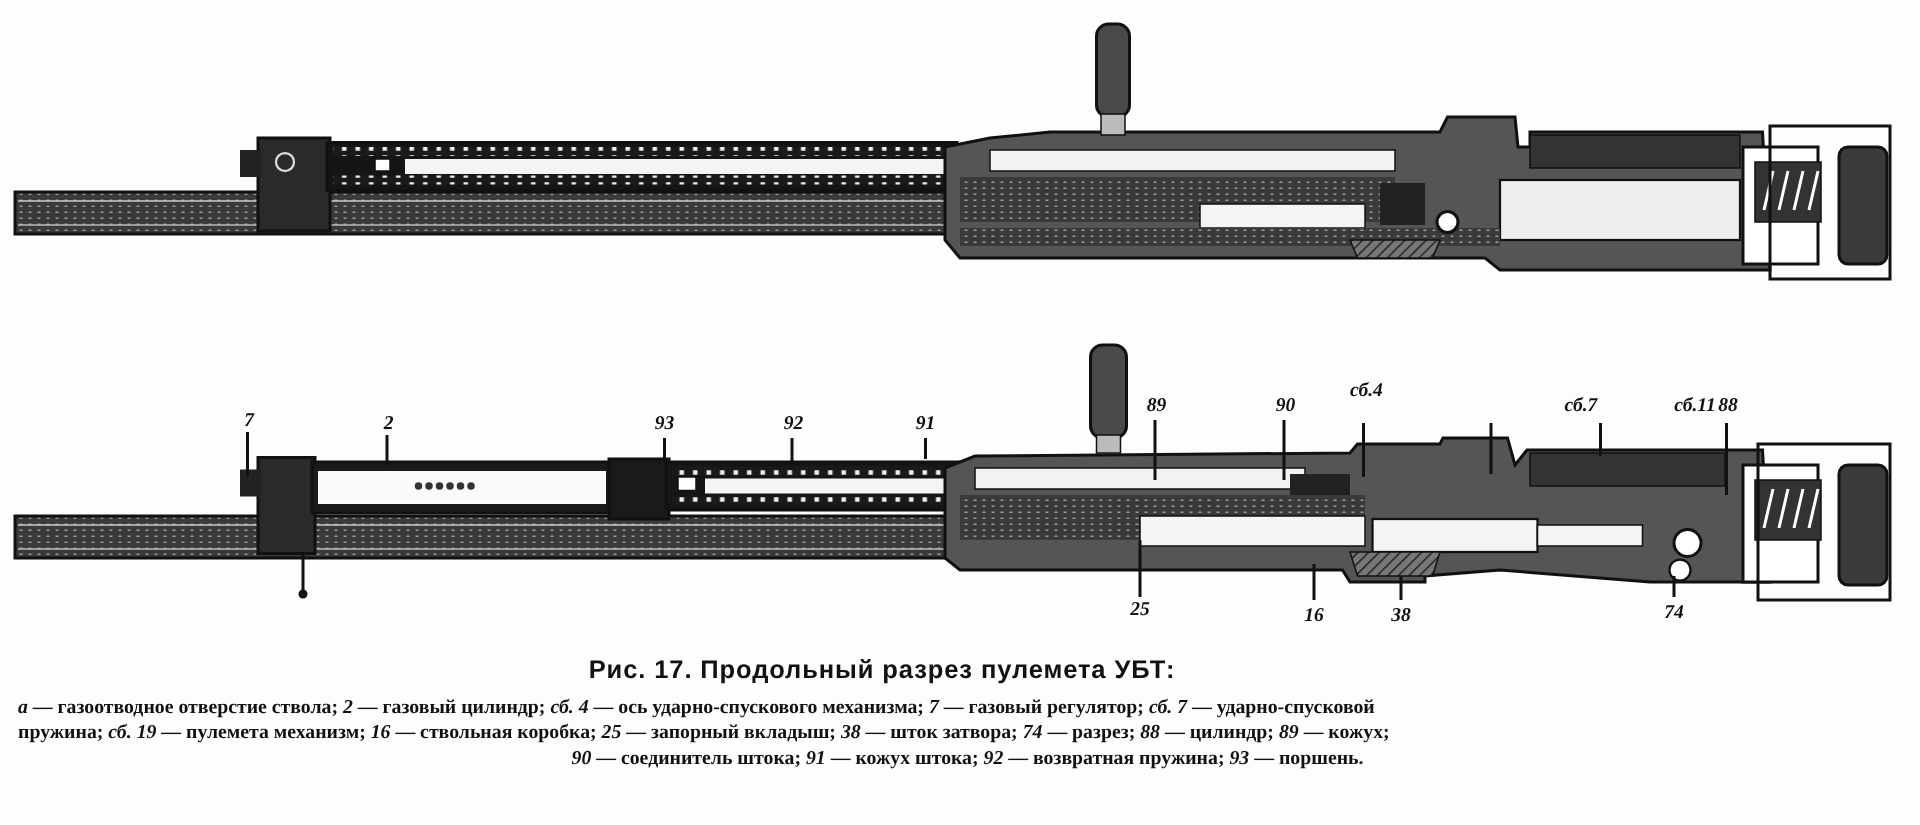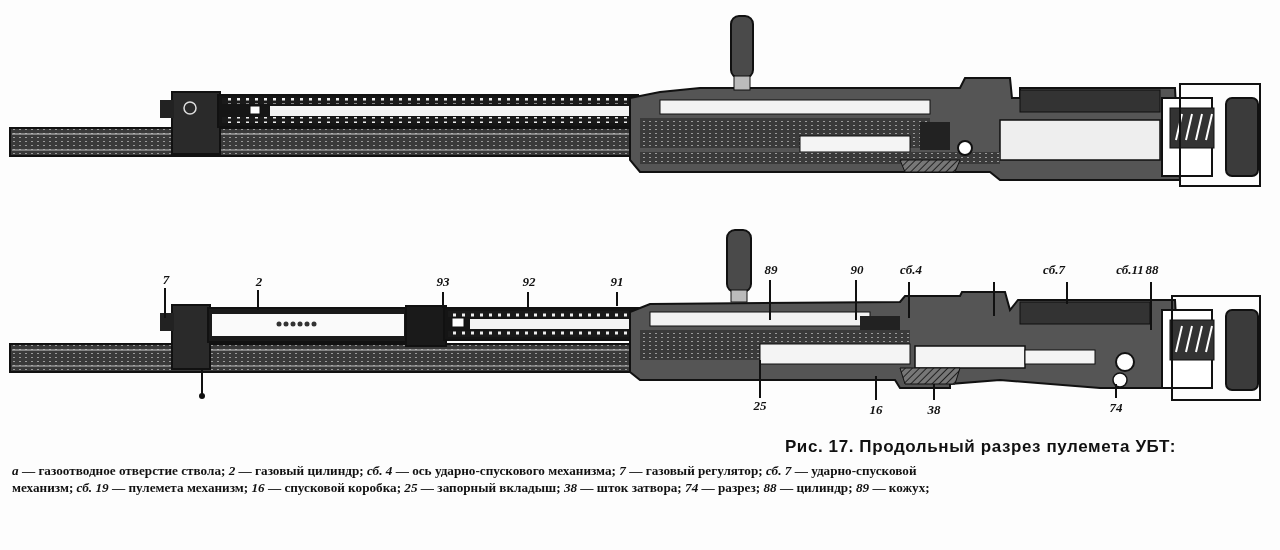--- a/index.html
+++ b/index.html
@@ -1,21 +1,21 @@
 <!DOCTYPE html>
 <html><head>
 <meta charset="utf-8">
 <style>
   html, body { margin: 0; padding: 0; background: #fdfdfd; }
   body { width: 1280px; height: 550px; position: relative; overflow: hidden;
          font-family: "Liberation Sans", sans-serif; color: #111; }
   svg.drawing { position: absolute; left: 0; top: 0; }
   .callout { position: absolute; font-family: "Liberation Serif", serif; font-style: italic;
              font-weight: bold; font-size: 13px; color: #111; transform: translateX(-50%); white-space: nowrap; }
-  .caption-title { position: absolute; left: 0; width: 1176px; top: 437px; text-align: right;
+  .caption-title { position: absolute; left: 0; width: 1176px; top: 437px; text-align: center;
                    font-family: "Liberation Sans", sans-serif; font-weight: bold; font-size: 17px;
                    letter-spacing: 0.6px; color: #111; }
   .legend { position: absolute; left: 12px; right: 2px; top: 462px; font-family: "Liberation Serif", serif;
             font-size: 13.2px; line-height: 17px; color: #111; font-weight: bold; }
   .legend .line { white-space: nowrap; }
   .legend .line.center { text-align: center; }
   .legend i { font-weight: bold; }
 </style>
 </head>
 <body>
@@ -153,32 +153,35 @@
   </g>
 </svg>
 
 <div class="callout" style="left:166px; top:272px;">7</div>
 <div class="callout" style="left:259px; top:274px;">2</div>
 <div class="callout" style="left:443px; top:274px;">93</div>
 <div class="callout" style="left:529px; top:274px;">92</div>
 <div class="callout" style="left:617px; top:274px;">91</div>
 <div class="callout" style="left:771px; top:262px;">89</div>
 <div class="callout" style="left:857px; top:262px;">90</div>
-<div class="callout" style="left:911px; top:262px;">сб.4</div>
+<div class="callout" style="left:911px; top:252px;">сб.4</div>
 <div class="callout" style="left:1054px; top:262px;">сб.7</div>
 <div class="callout" style="left:1130px; top:262px;">сб.11</div>
 <div class="callout" style="left:1152px; top:262px;">88</div>
 
 <div class="callout" style="left:760px; top:398px;">25</div>
 <div class="callout" style="left:876px; top:402px;">16</div>
 <div class="callout" style="left:934px; top:402px;">38</div>
 <div class="callout" style="left:1116px; top:400px;">74</div>
 
 <div class="caption-title">Рис. 17. Продольный разрез пулемета УБТ:</div>
 
 <div class="legend">
   <div class="line">
     <i>а</i><span> — газоотводное отверстие ствола; </span><i>2</i><span> — газовый цилиндр; </span><i>сб. 4</i><span> — ось ударно-спускового механизма; </span><i>7</i><span> — газовый регулятор; </span><i>сб. 7</i><span> — ударно-спусковой</span>
   </div>
   <div class="line">
-    <span>механизм; </span><i>сб. 19</i><span> — пулемета механизм; </span><i>16</i><span> — спусковой коробка; </span><i>25</i><span> — запорный вкладыш; </span><i>38</i><span> — шток затвора; </span><i>74</i><span> — разрез; </span><i>88</i><span> — цилиндр; </span><i>89</i><span> — кожух;</span>
+    <span>пружина; </span><i>сб. 19</i><span> — пулемета механизм; </span><i>16</i><span> — ствольная коробка; </span><i>25</i><span> — запорный вкладыш; </span><i>38</i><span> — шток затвора; </span><i>74</i><span> — разрез; </span><i>88</i><span> — цилиндр; </span><i>89</i><span> — кожух;</span>
+  </div>
+  <div class="line center">
+    <i>90</i><span> — соединитель штока; </span><i>91</i><span> — кожух штока; </span><i>92</i><span> — возвратная пружина; </span><i>93</i><span> — поршень.</span>
   </div>
 </div>
 
 </body></html>

